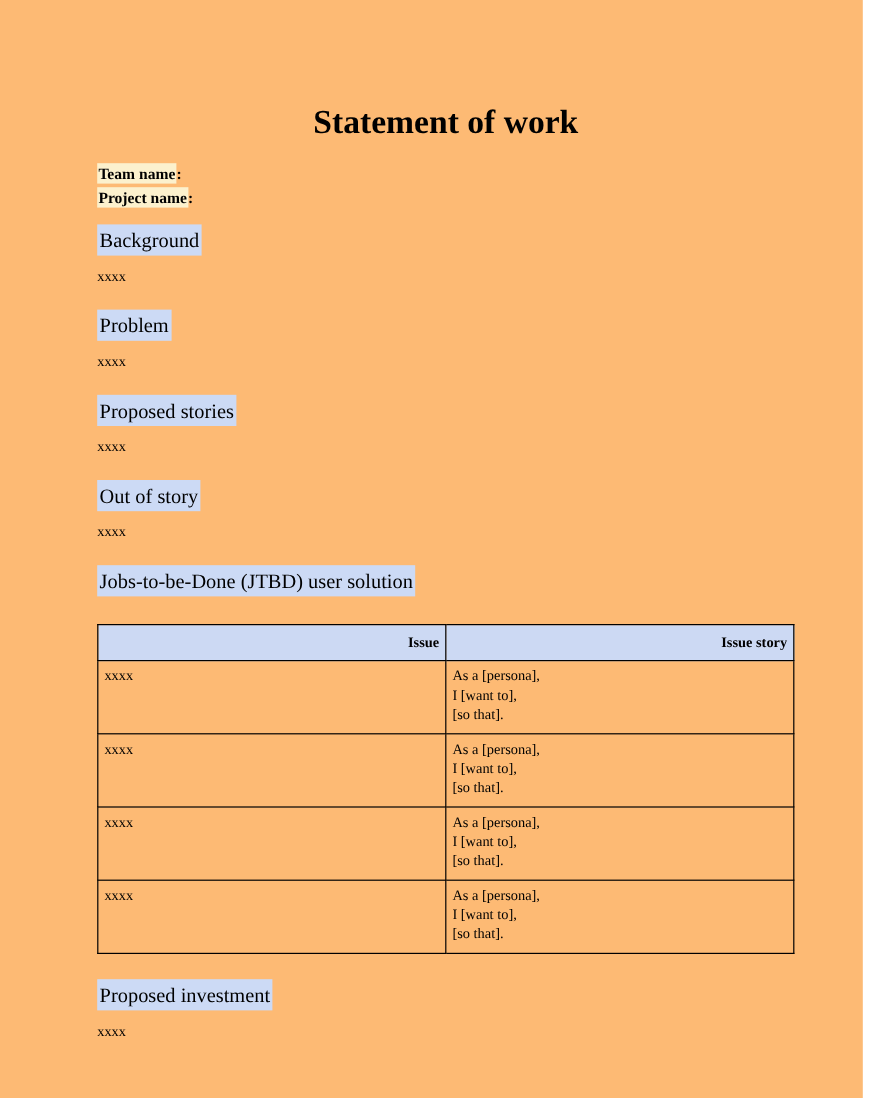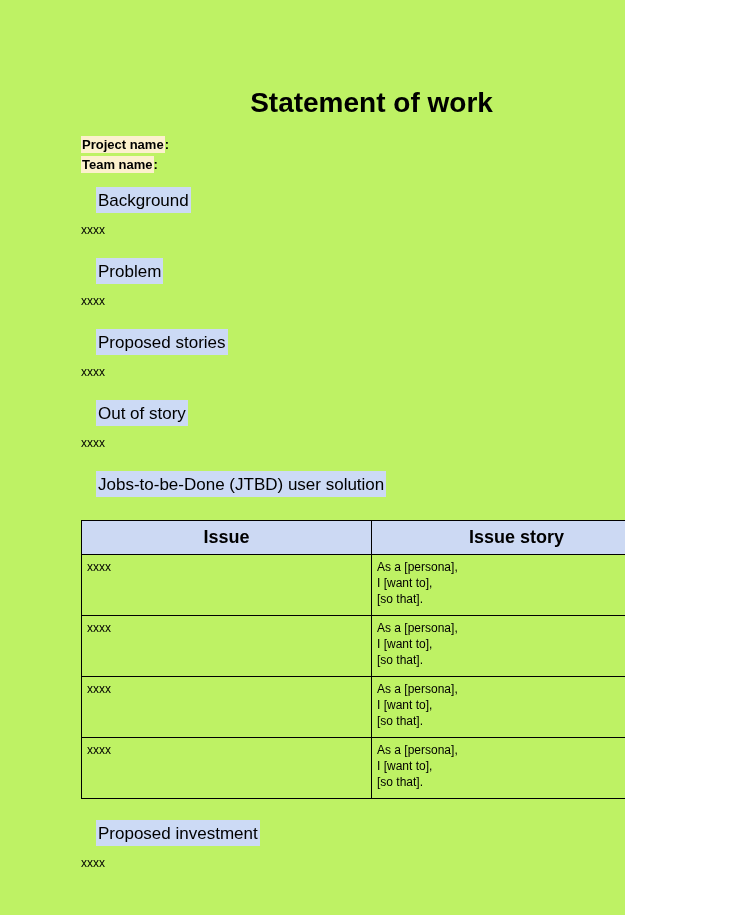--- a/index.html
+++ b/index.html
@@ -2,24 +2,24 @@
 <html style="--heading-highlight: #ccdaf5; --label-highlight: #fcf1cd; --table-header-bg: #ccd9f3; --table-border: #000000;"><head>
 <meta charset="utf-8">
 <style>
   html, body {
     margin: 0;
     padding: 0;
     background: #ffffff;
   }
   .page {
     position: relative;
-    width: 625px;
+    width: 719px;
     height: 915px;
-    background: #bef264;
-    font-family: Liberation Sans, sans-serif;
+    background: #fdba74;
+    font-family: Liberation Serif, serif;
     color: #000000;
     overflow: hidden;
     box-sizing: border-box;
   }
   .content {
     position: absolute;
     left: 81px;
     top: 0;
     width: 581px;
   }
@@ -43,21 +43,21 @@
   .hl-yellow {
     background: var(--label-highlight, #fcf1cd);
     padding: 1px 1px;
   }
   .date-value {
     font-weight: normal;
     font-style: italic;
     margin-left: 4px;
   }
   .heading {
-    margin: 22px 0 0 15px;
+    margin: 22px 0 0 0;
     font-size: 17px;
     line-height: 26px;
     font-weight: normal;
   }
   .heading.first {
     margin-top: 14px;
   }
   .hl-blue {
     background: var(--heading-highlight, #ccdaf5);
     padding: 4px 2px 3px 2px;
@@ -69,23 +69,23 @@
   }
   .jtbd-table {
     width: 100%;
     margin-top: 22px;
     border-collapse: collapse;
     table-layout: fixed;
   }
   .jtbd-table th {
     background: var(--table-header-bg, #ccd9f3);
     border: 1px solid var(--table-border, #000000);
-    text-align: center;
+    text-align: right;
     vertical-align: middle;
-    font-size: 18px;
+    font-size: 12px;
     font-weight: bold;
     padding: 6px 5px;
     height: 17px;
   }
   .jtbd-table td {
     border: 1px solid var(--table-border, #000000);
     vertical-align: top;
     font-size: 12px;
     line-height: 16px;
     padding: 4px 5px;
@@ -94,22 +94,22 @@
 </style>
 </head>
 <body>
 
 <div class="page">
   <div class="content">
 
     <h1 class="title">Statement of work</h1>
 
     <div class="meta">
+      <p class="meta-line"><span class="hl-yellow">Team name</span><span>:</span></p>
       <p class="meta-line"><span class="hl-yellow">Project name</span><span>:</span></p>
-      <p class="meta-line"><span class="hl-yellow">Team name</span><span>:</span></p>
     </div>
 
     <h2 class="heading first"><span class="hl-blue">Background</span></h2>
     <p class="body-text">xxxx</p>
 
     <h2 class="heading"><span class="hl-blue">Problem</span></h2>
     <p class="body-text">xxxx</p>
 
     <h2 class="heading"><span class="hl-blue">Proposed stories</span></h2>
     <p class="body-text">xxxx</p>

